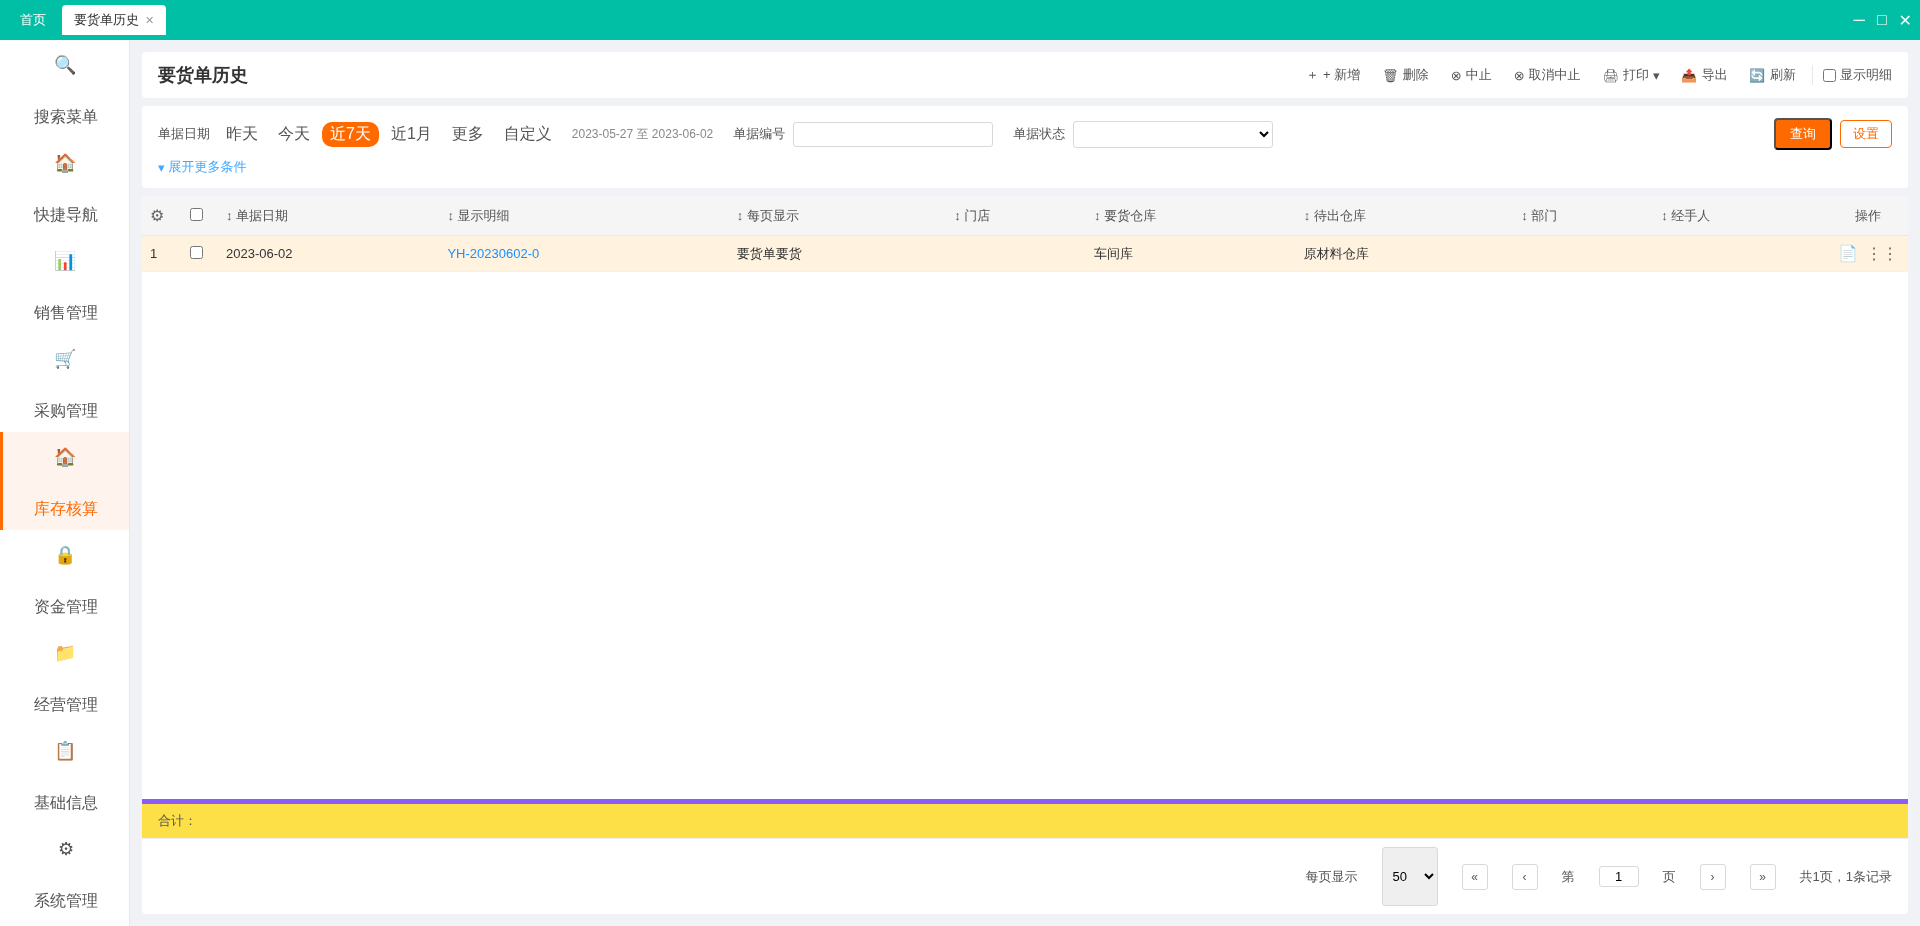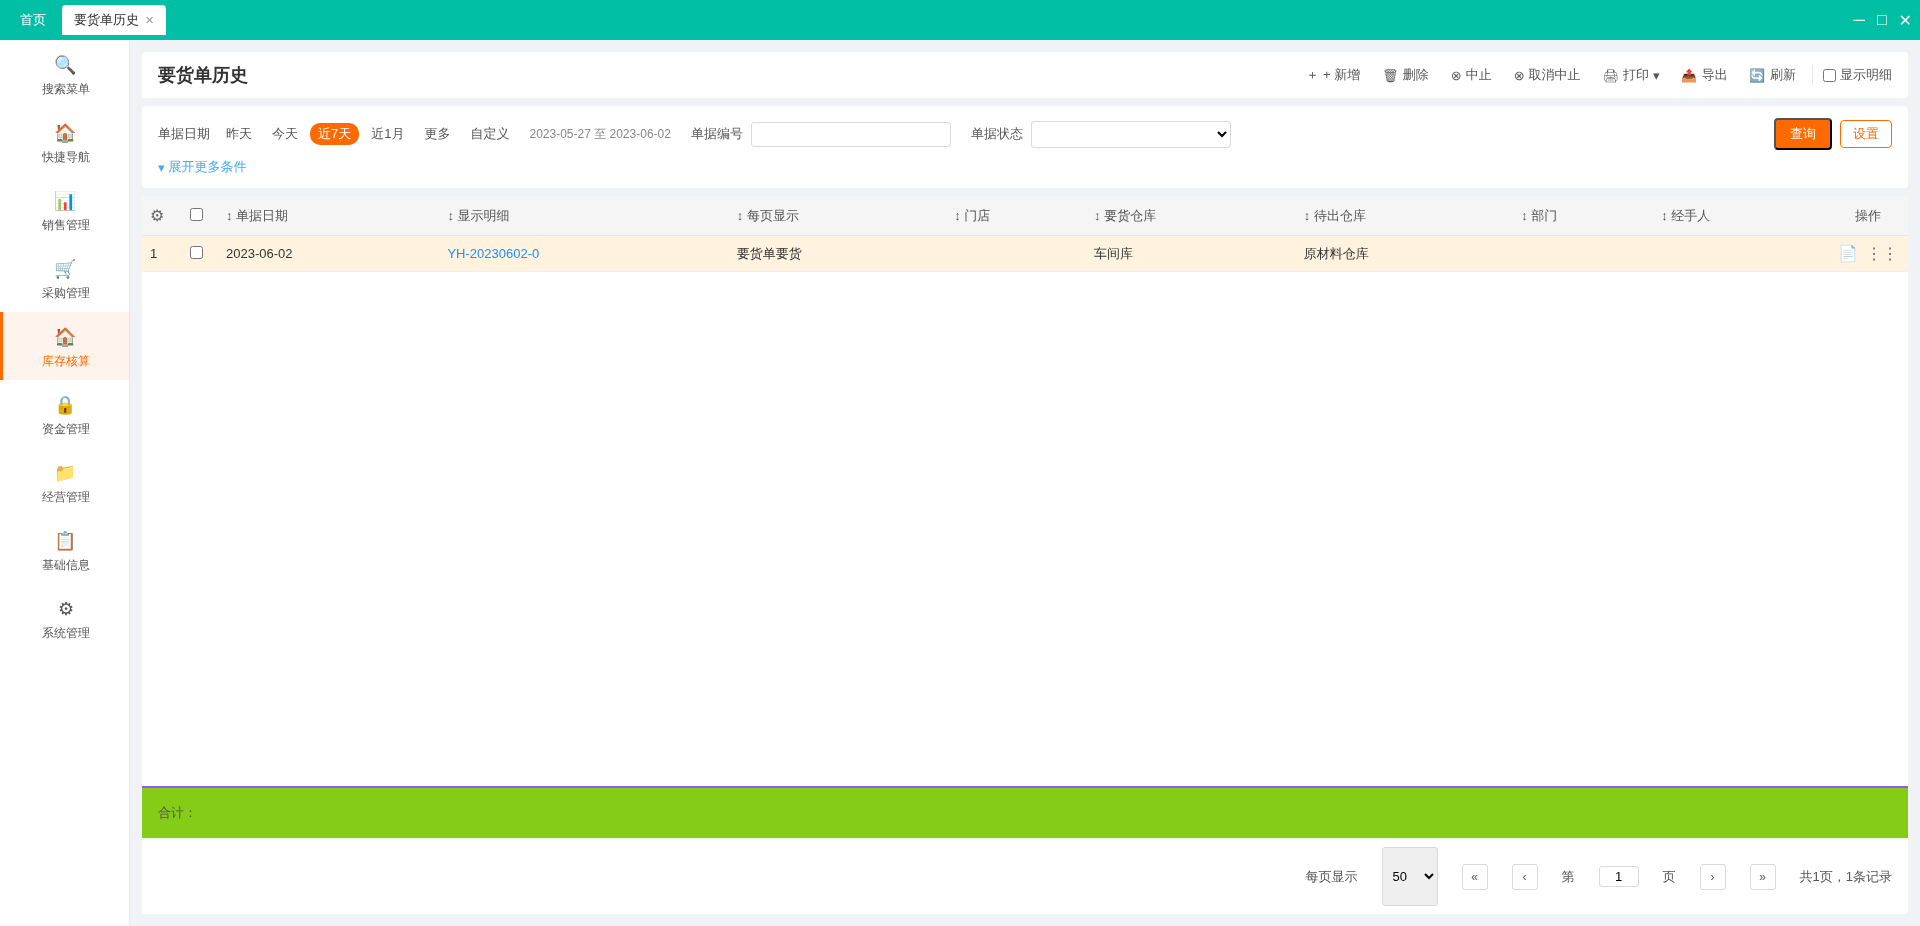--- a/index.html
+++ b/index.html
@@ -74,21 +74,21 @@
       color: #555;
       border-left: 3px solid transparent;
       gap: 5px;
     }
     .sidebar-item.active {
       background: #fff3ee;
       color: #ff6a00;
       border-left: 3px solid #ff6a00;
     }
     .sidebar-item .icon { font-size: 18px; }
-    .sidebar-item .label { font-size: 12px; }
+    .sidebar-item .label { font-size: 16px; margin-top: 26px; }
 
     
     .main-content {
       flex: 1;
       display: flex;
       flex-direction: column;
       overflow: hidden;
       background: #f0f2f5;
       padding: 12px;
       gap: 8px;
@@ -155,21 +155,21 @@
       display: flex;
       align-items: center;
       gap: 8px;
     }
     .filter-label { color: #555; white-space: nowrap; }
     .filter-date-btns { display: flex; gap: 4px; align-items: center; }
     .date-btn {
       padding: 2px 8px;
       border-radius: 10px;
       cursor: pointer;
-      font-size: 13px;
+      font-size: 16px;
       color: #555;
       text-align: right;
     }
     .date-btn.active {
       background: #ff6a00;
       color: white;
     }
     .date-range-text { font-size: 12px; color: #888; margin-left: 4px; }
     .filter-input {
       border: 1px solid #d9d9d9;
@@ -234,23 +234,23 @@
       color: #333;
       font-size: 13px;
     }
     tr.data-row.highlighted { background: #fff3e0; }
     .link-text { color: #1890ff; cursor: pointer; text-decoration: none; }
     .action-icons { display: flex; gap: 8px; }
     .action-icon { cursor: pointer; color: #666; font-size: 16px; }
 
     
     .summary-row {
-      background: #84cc16;
-      border-top: 2px solid #8b5cf6;
-      padding: 16px 16px;
+      background: #fde047;
+      border-top: 5px solid #8b5cf6;
+      padding: 8px 16px;
       font-size: 13px;
       color: #555;
     }
 
     
     .pagination-bar {
       display: flex;
       align-items: center;
       justify-content: flex-end;
       padding: 8px 16px;

